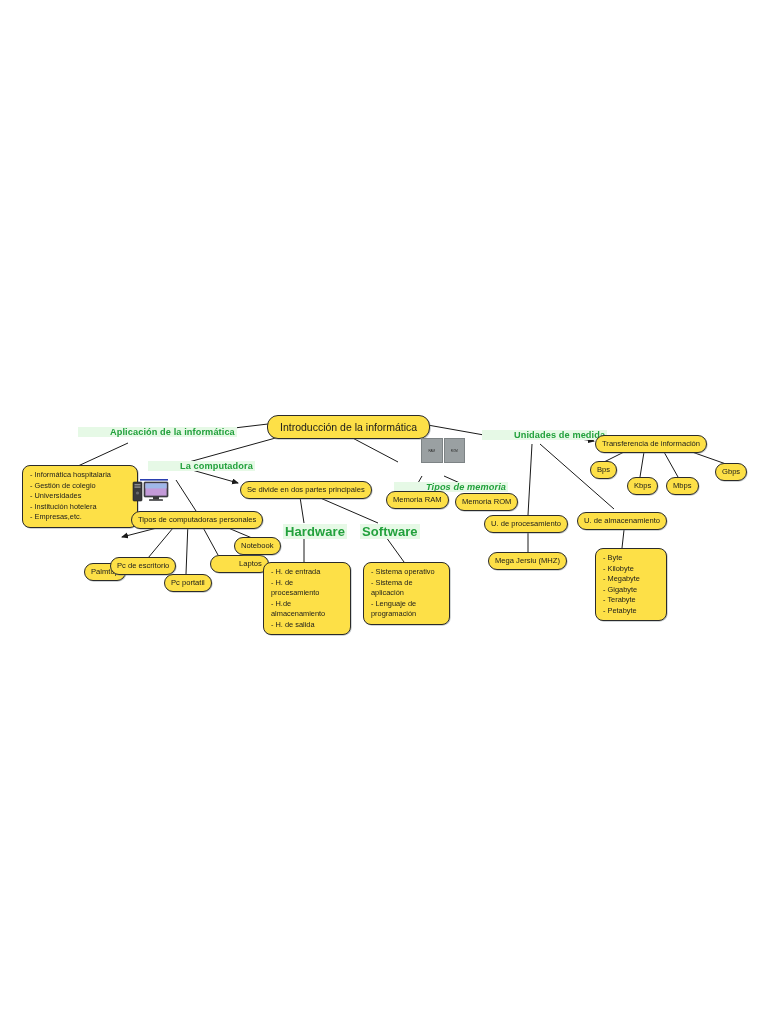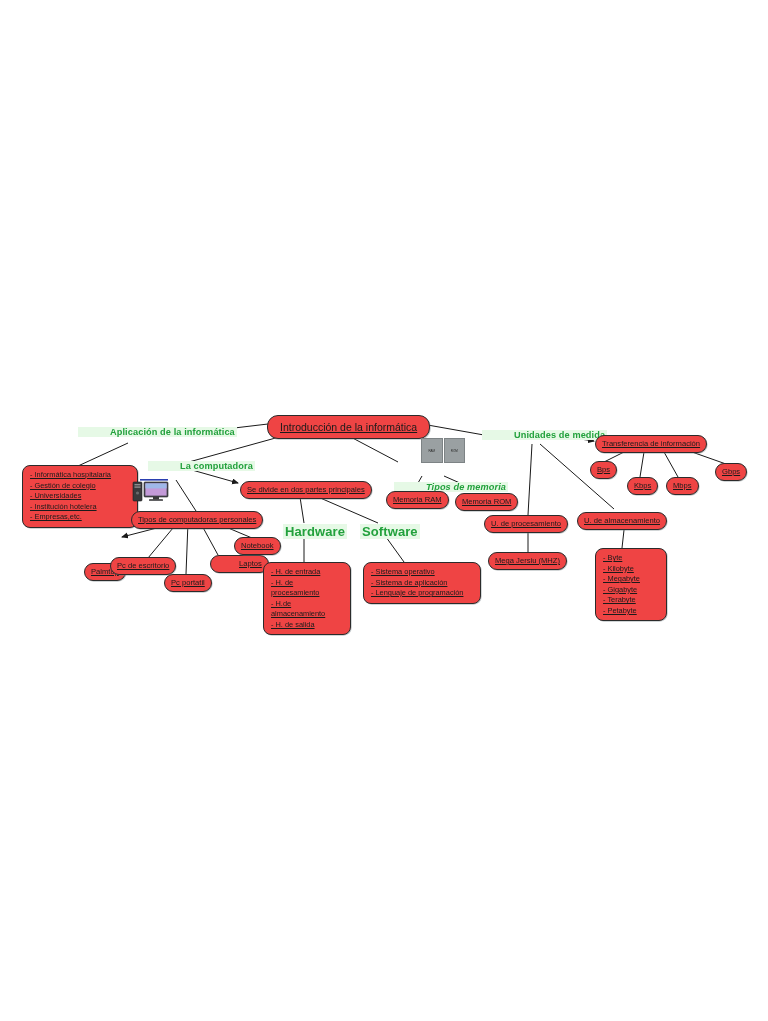--- a/index.html
+++ b/index.html
@@ -1,21 +1,21 @@
 <!DOCTYPE html>
 <html><head>
 <meta charset="utf-8">
 <style>
   html,body{margin:0;padding:0;background:#ffffff;}
   body{width:768px;height:1021px;position:relative;font-family:"Liberation Sans",sans-serif;overflow:hidden;}
   #canvas{position:absolute;left:0;top:0;width:768px;height:1021px;}
   svg.edges{position:absolute;left:0;top:0;width:768px;height:1021px;pointer-events:none;}
-  .node{position:absolute;box-sizing:border-box;background:#ef4444;border:1px solid #2b2b2b;border-radius:9px;
+  .node{position:absolute;box-sizing:border-box;background:#fde047;border:1px solid #2b2b2b;border-radius:9px;
         color:#1b1b1b;font-size:7.6px;line-height:1.35;padding:3px 6px;white-space:nowrap;
-        box-shadow:0.7px 0.7px 0 rgba(120,130,135,0.45);text-decoration:underline;}
+        box-shadow:0.7px 0.7px 0 rgba(120,130,135,0.45);}
   .node.center{font-size:10.5px;border-radius:11px;padding:4px 12px;border-width:1.3px;}
   .node.list{white-space:normal;text-align:left;padding:4px 7px;border-radius:8px;}
   .node.list .li{display:block;font-size:7.4px;line-height:1.42;}
   .glabel{position:absolute;color:#22a13c;background:#e6f9e6;font-size:13px;font-weight:bold;
           padding:0 2px;white-space:nowrap;letter-spacing:0.1px;}
   .glabel.big{font-size:9.2px;padding-left:32px;}
   .icon-pc{position:absolute;width:38px;height:26px;}
   .icon-mem{position:absolute;width:44px;height:25px;display:flex;gap:1px;}
   .icon-mem .tile{flex:1;background:#9aa0a2;border:1px solid #7d8385;display:flex;align-items:center;justify-content:center;}
   .icon-mem .tile .cap{font-size:3px;color:#2a2a2a;font-family:"Liberation Sans",sans-serif;}
@@ -107,21 +107,21 @@
 
   <div class="glabel" style="left:283px;top:524px;">Hardware</div>
   <div class="node list" style="left:263px;top:562px;width:88px;">
     <span class="li">- H. de entrada</span>
     <span class="li">- H. de procesamiento</span>
     <span class="li">- H.de almacenamiento</span>
     <span class="li">- H. de salida</span>
   </div>
 
   <div class="glabel" style="left:360px;top:524px;">Software</div>
-  <div class="node list" style="left:363px;top:562px;width:118px;">
+  <div class="node list" style="left:363px;top:562px;width:87px;">
     <span class="li">- Sistema operativo</span>
     <span class="li">- Sistema de aplicación</span>
     <span class="li">- Lenguaje de programación</span>
   </div>
 
   <div class="icon-mem" style="left:421px;top:438px;">
     <div class="tile">
         <span class="cap">RAM</span>
       </div>
     <div class="tile">

